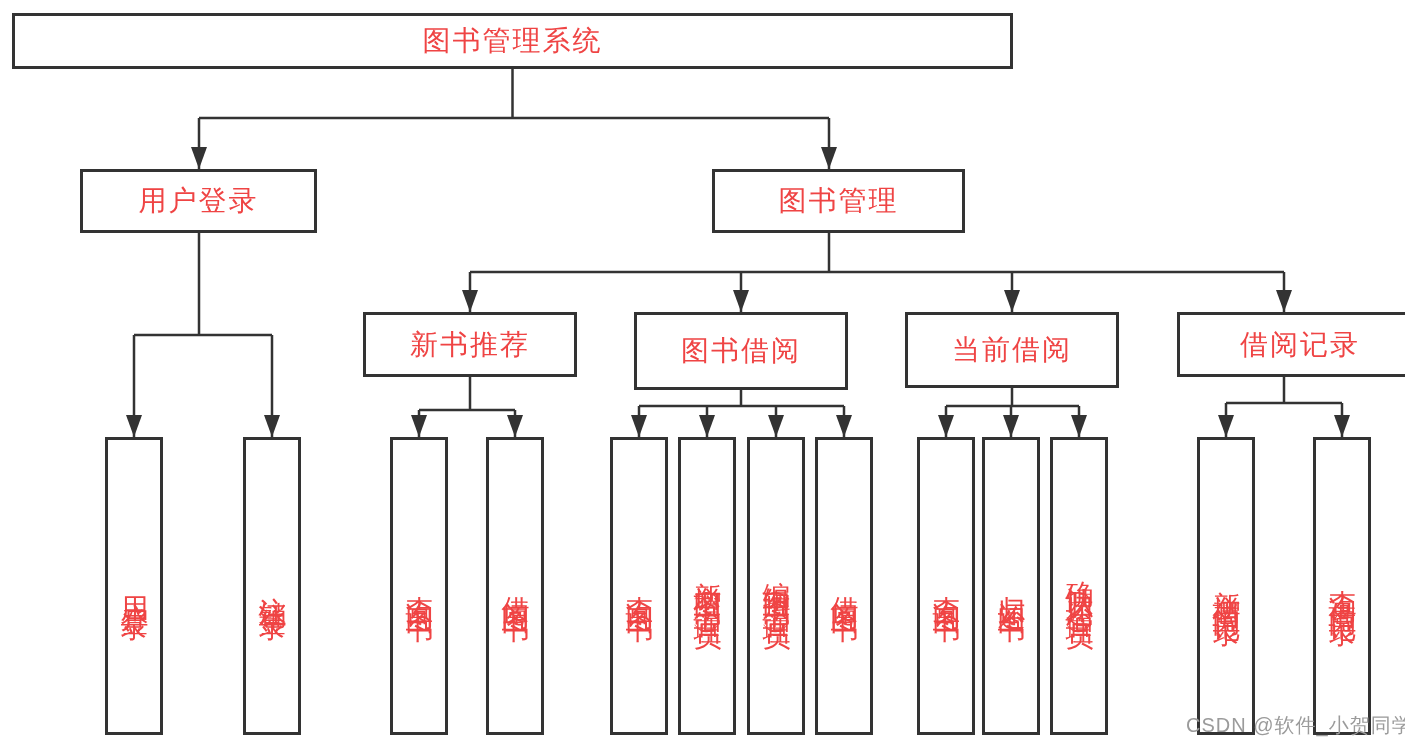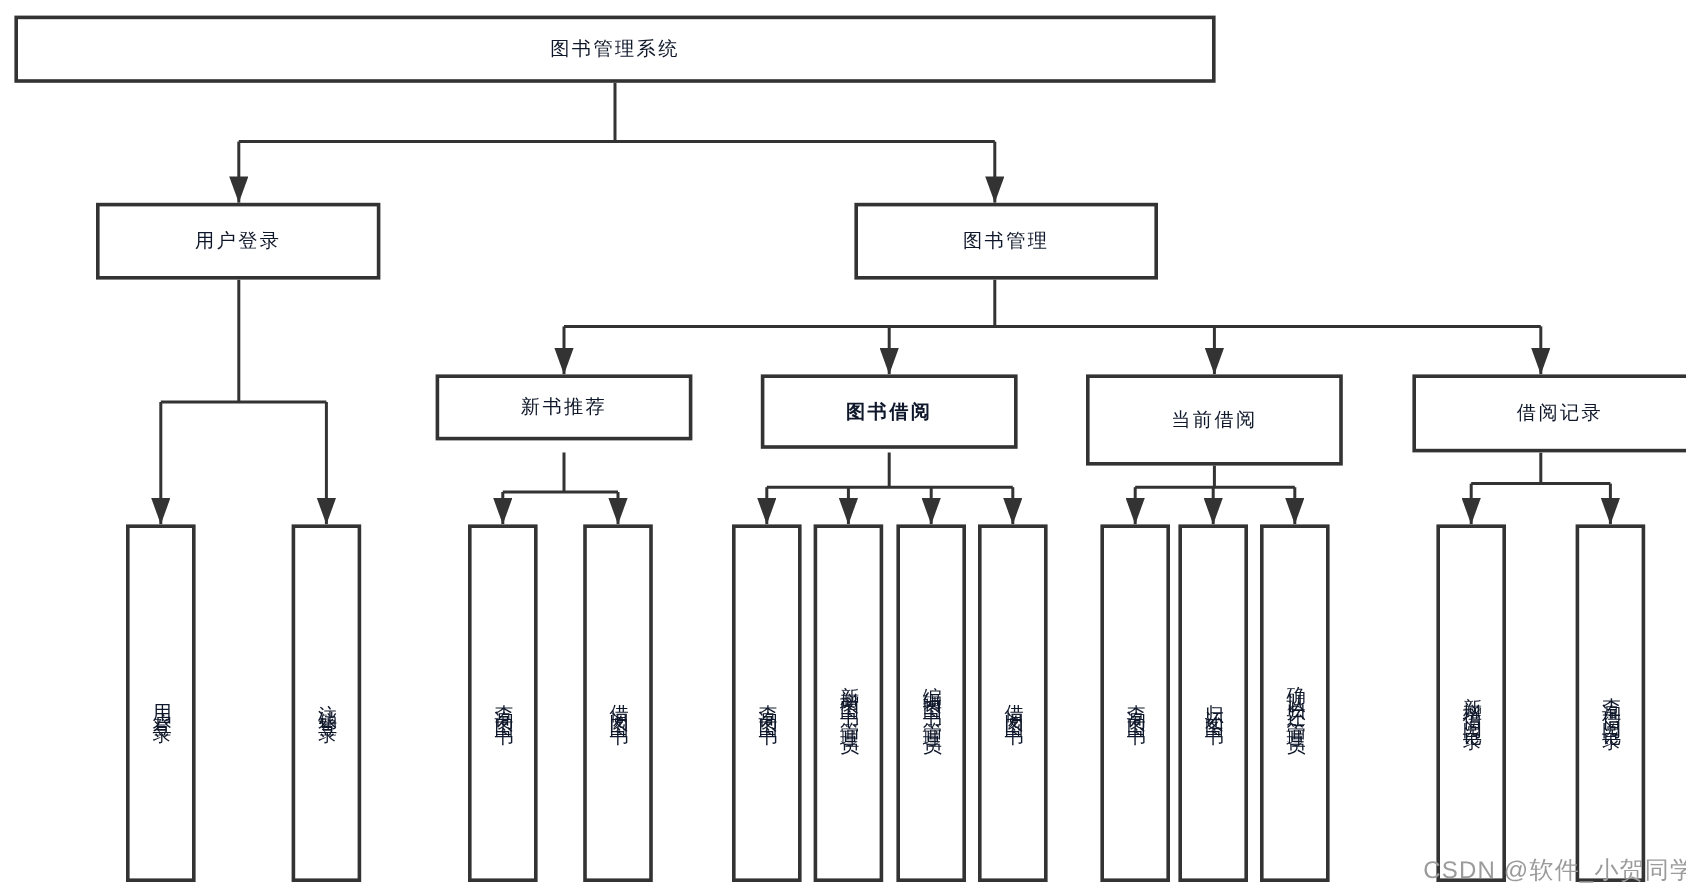--- a/index.html
+++ b/index.html
@@ -19,25 +19,25 @@
     position: absolute;
     inset: 0;
     width: 1405px;
     height: 747px;
   }
   .box {
     position: absolute;
     box-sizing: border-box;
     border: 3px solid #333333;
     background: #ffffff;
-    color: #0f172a;
+    color: #ef4444;
     display: flex;
     align-items: center;
     justify-content: center;
-    font-size: 16px;
+    font-size: 28px;
     letter-spacing: 2px;
     text-align: center;
   }
   .leaf {
     writing-mode: vertical-rl;
     text-orientation: mixed;
     letter-spacing: 6px;
     line-height: 1;
   }
   .watermark {
@@ -108,22 +108,22 @@
       <line x1="1226" y1="403" x2="1226" y2="437" marker-end="url(#arw)"></line>
       <line x1="1342" y1="403" x2="1342" y2="437" marker-end="url(#arw)"></line>
     </g>
   </svg>
 
   <div class="box" style="left:12px; top:13px; width:1001px; height:56px;">图书管理系统</div>
 
   <div class="box" style="left:80px; top:169px; width:237px; height:64px;">用户登录</div>
   <div class="box" style="left:712px; top:169px; width:253px; height:64px;">图书管理</div>
 
-  <div class="box" style="left:363px; top:312px; width:214px; height:55px;">新书推荐</div>
-  <div class="box" style="left:634px; top:312px; width:214px; height:62px;font-weight:bold;">图书借阅</div>
+  <div class="box" style="left:363px; top:312px; width:214px; height:65px;">新书推荐</div>
+  <div class="box" style="left:634px; top:312px; width:214px; height:78px;">图书借阅</div>
   <div class="box" style="left:905px; top:312px; width:214px; height:76px;">当前借阅</div>
   <div class="box" style="left:1177px; top:312px; width:246px; height:65px;">借阅记录</div>
 
   <div class="box leaf" style="left:105px; top:437px; width:58px; height:298px;">用户登录</div>
   <div class="box leaf" style="left:243px; top:437px; width:58px; height:298px;">注销登录</div>
 
   <div class="box leaf" style="left:390px; top:437px; width:58px; height:298px;">查询图书</div>
   <div class="box leaf" style="left:486px; top:437px; width:58px; height:298px;">借阅图书</div>
 
   <div class="box leaf" style="left:610px; top:437px; width:58px; height:298px;">查询图书</div>

